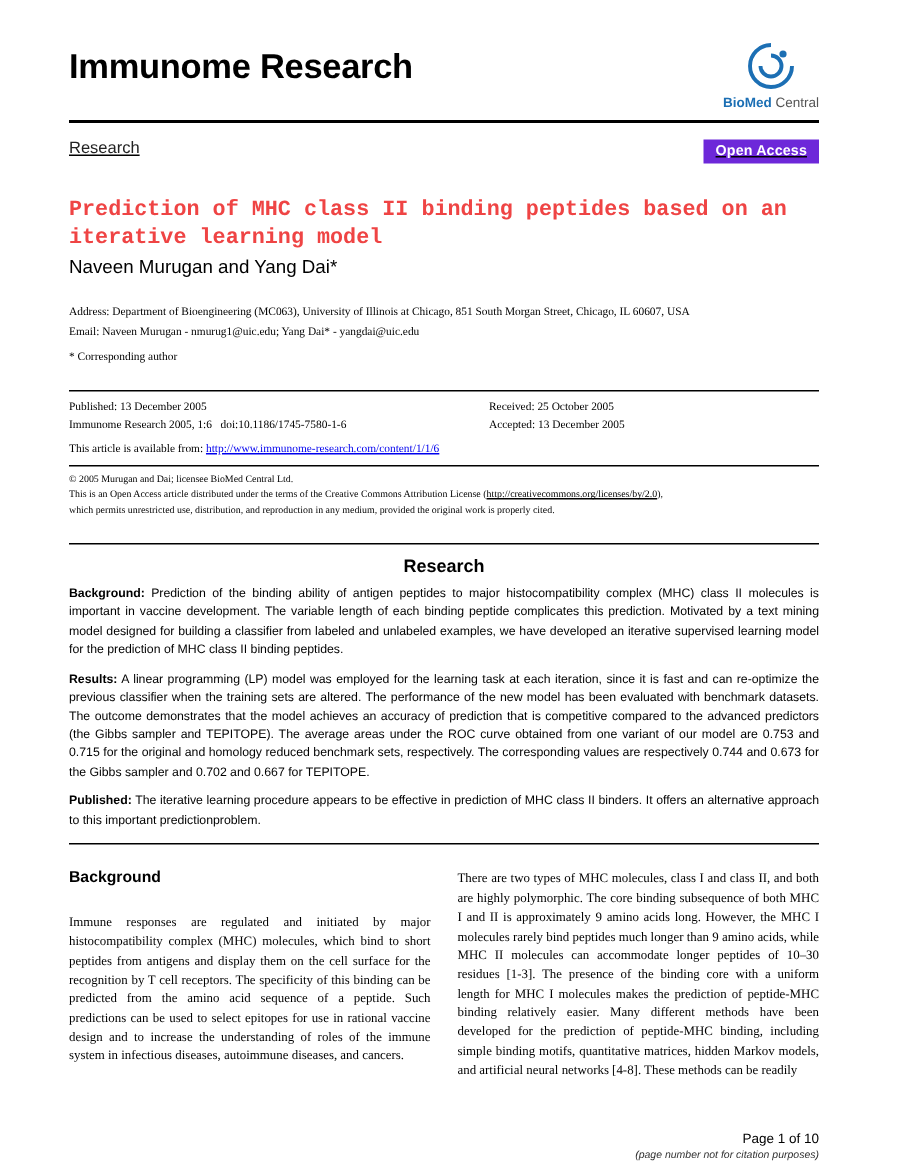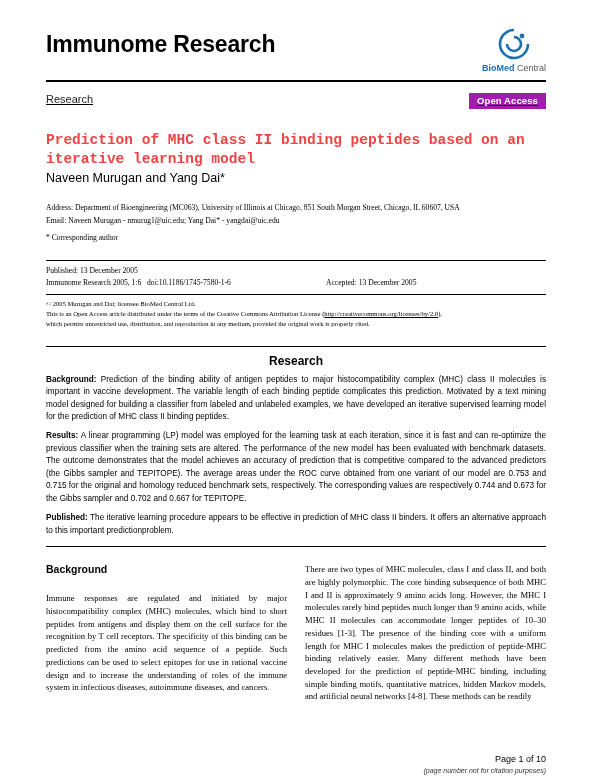--- a/index.html
+++ b/index.html
@@ -67,21 +67,21 @@
     justify-content: space-between;
     align-items: flex-start;
     text-decoration: underline;
   }
   .section-kicker {
     font-family: "Liberation Sans", sans-serif;
     font-size: 11px;
     color: #222;
   }
   .open-access {
-    background: #a21caf;
+    background: #6d28d9;
     color: #ffffff;
     font-family: "Liberation Sans", sans-serif;
     font-size: 9.5px;
     font-weight: bold;
     padding: 2px 8px 3px 8px;
     letter-spacing: 0.1px;
   }
   .title {
     font-family: Liberation Mono, monospace;
     font-size: 14.5px;
@@ -233,28 +233,32 @@
 
   <div class="addr-block">
     <div>Address: Department of Bioengineering (MC063), University of Illinois at Chicago, 851 South Morgan Street, Chicago, IL 60607, USA</div>
     <div>Email: Naveen Murugan - nmurug1@uic.edu; Yang Dai* - yangdai@uic.edu</div>
     <div class="corr">* Corresponding author</div>
   </div>
 
   <div class="dates">
     <div class="dates-row">
       <div class="dates-left">Published: 13 December 2005</div>
+      <div class="dates-right">Received: 25 October 2005</div>
     </div>
     <div class="dates-row">
       <div class="dates-left">
         <span>Immunome Research 2005, 1:6</span>
         &nbsp;&nbsp;<span>doi:10.1186/1745-7580-1-6</span>
       </div>
       <div class="dates-right">Accepted: 13 December 2005</div>
     </div>
+    <div class="url">
+      <span>This article is available from: </span><a href="#">http://www.immunome-research.com/content/1/1/6</a>
+    </div>
   </div>
 
   <div class="small-print">
     <div>© 2005 Murugan and Dai; licensee BioMed Central Ltd.</div>
     <div><span>This is an Open Access article distributed under the terms of the Creative Commons Attribution License (</span><a href="#">http://creativecommons.org/licenses/by/2.0</a><span>),</span></div>
     <div>which permits unrestricted use, distribution, and reproduction in any medium, provided the original work is properly cited.</div>
   </div>
 
   <div class="abstract">
     <div class="abstract-title">Research</div>

